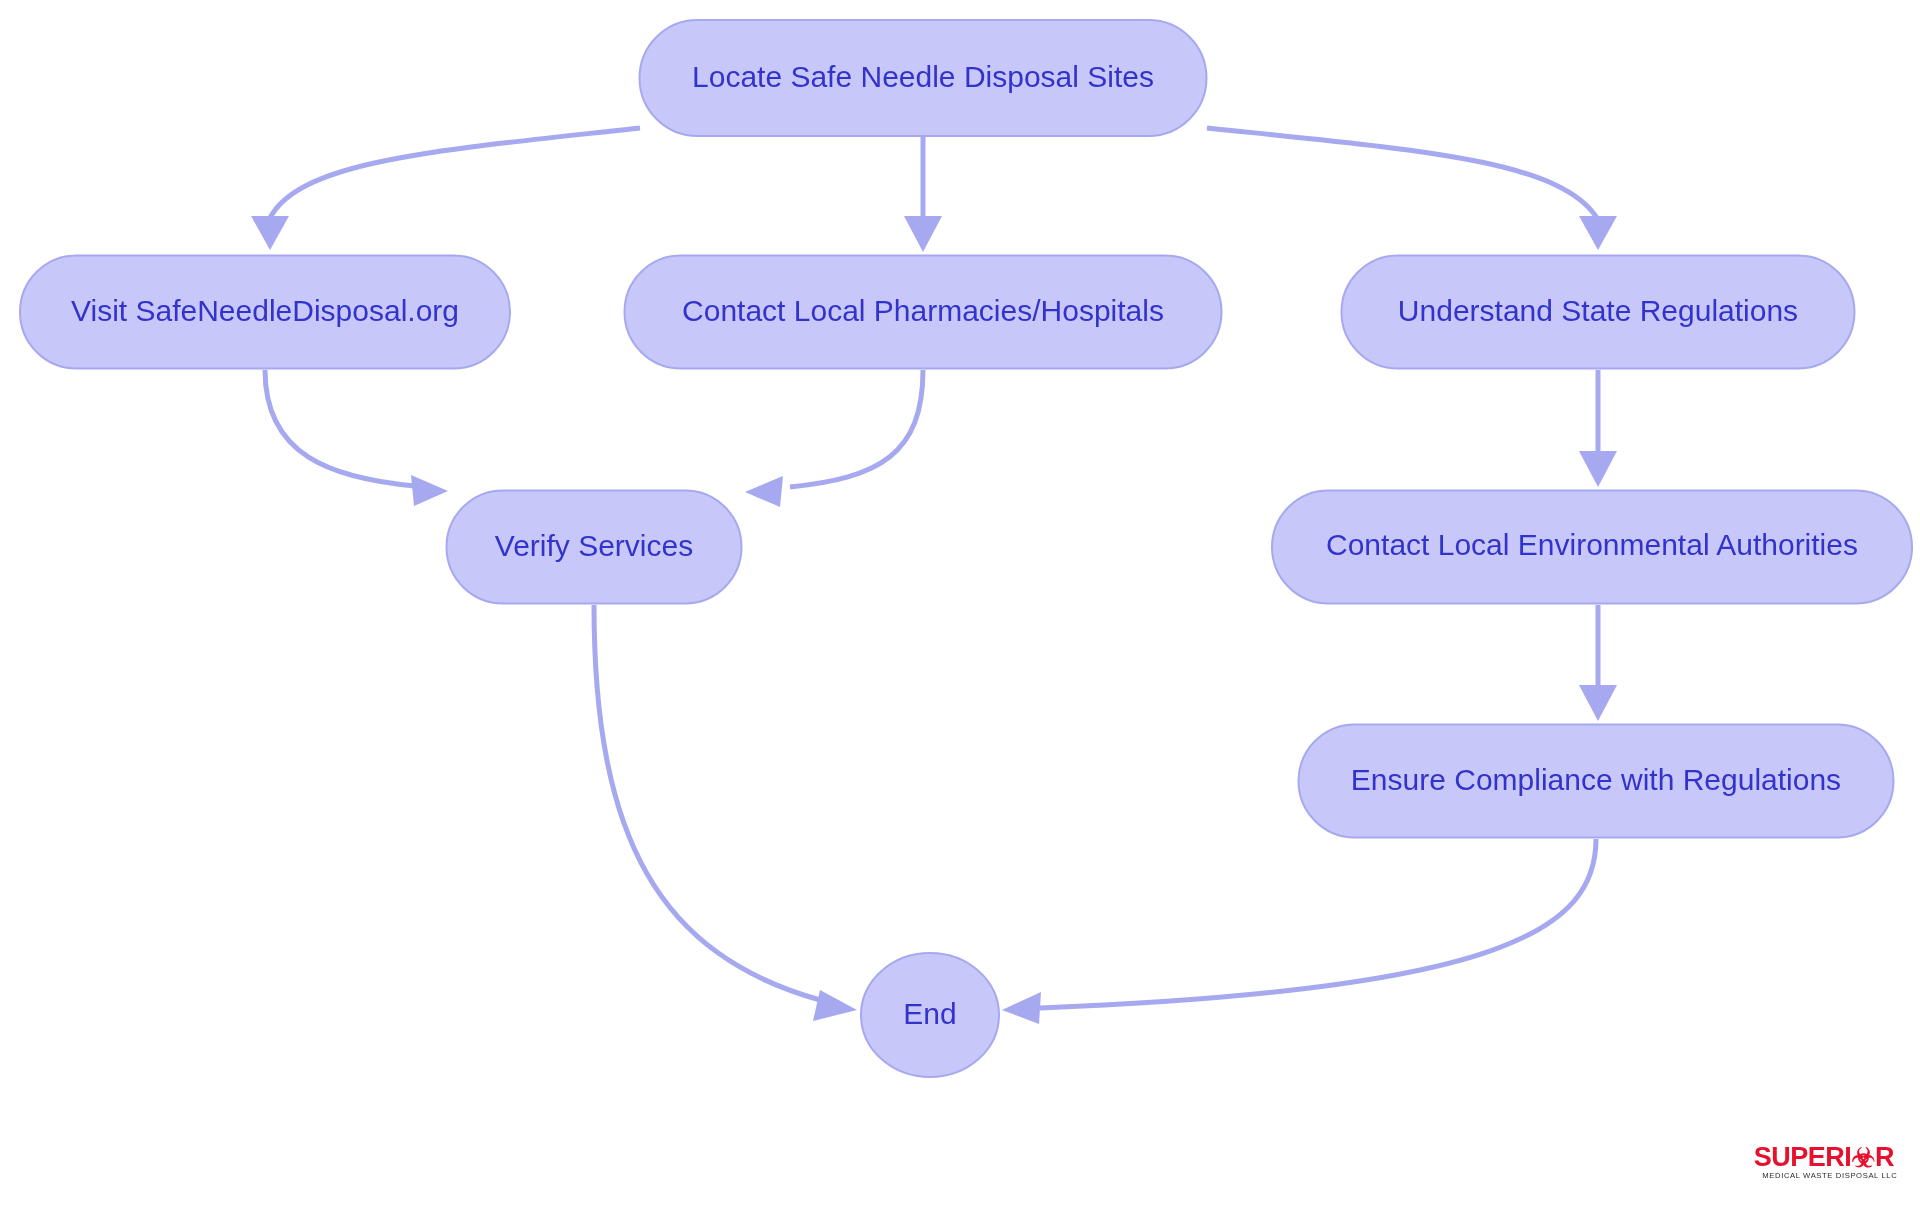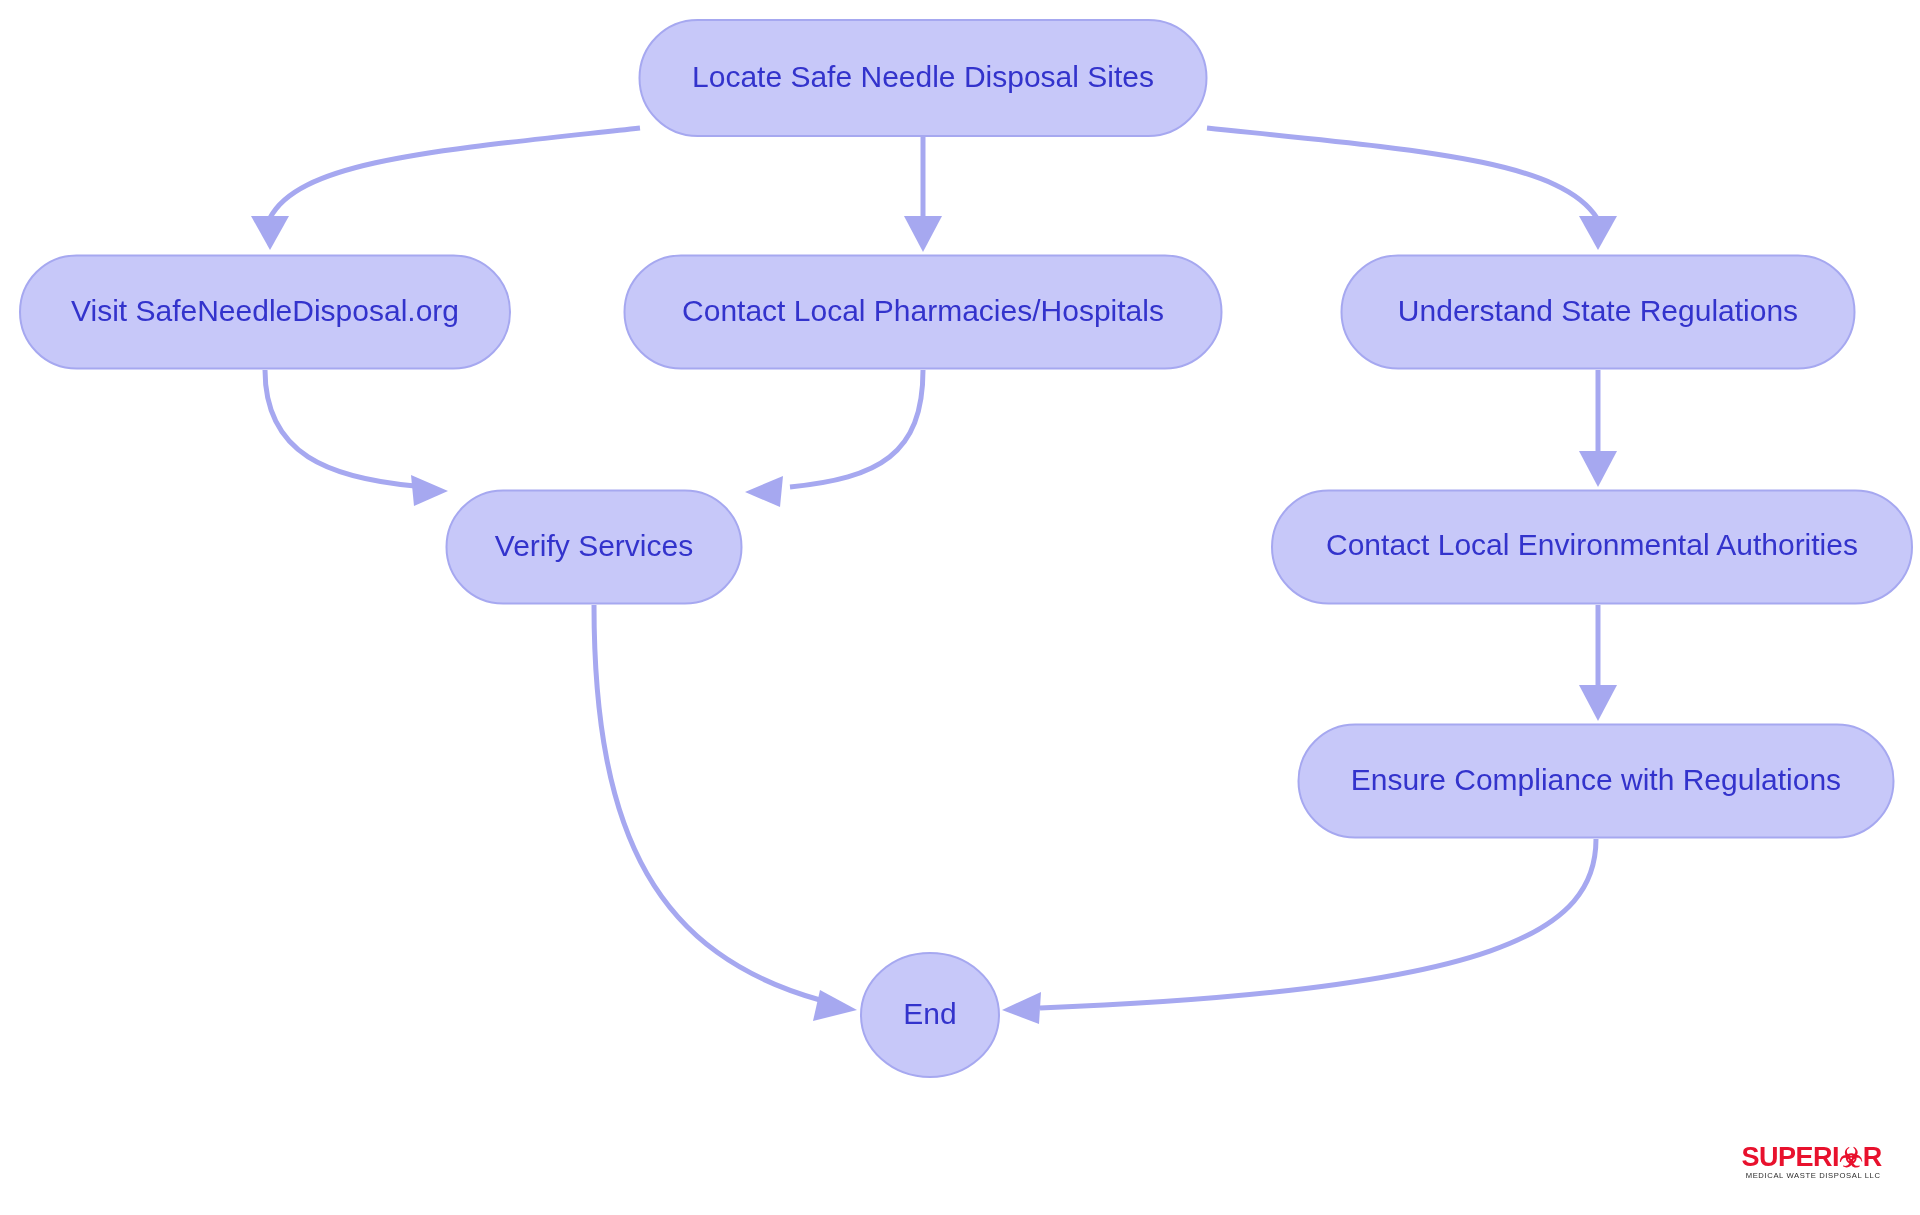--- a/index.html
+++ b/index.html
@@ -49,21 +49,21 @@
   .edge-head {
     fill: #a6a8f0;
     stroke: none;
   }
   
   #brand-logo {
     position: absolute;
     right: 26px;
     bottom: 36px;
     width: 165px;
-    text-align: center;
+    text-align: right;
     user-select: none;
   }
   #brand-logo .logo-word {
     font-family: "Liberation Sans", sans-serif;
     font-weight: bold;
     font-size: 27px;
     letter-spacing: -0.5px;
     color: #e8112d;
     line-height: 1;
     white-space: nowrap;

